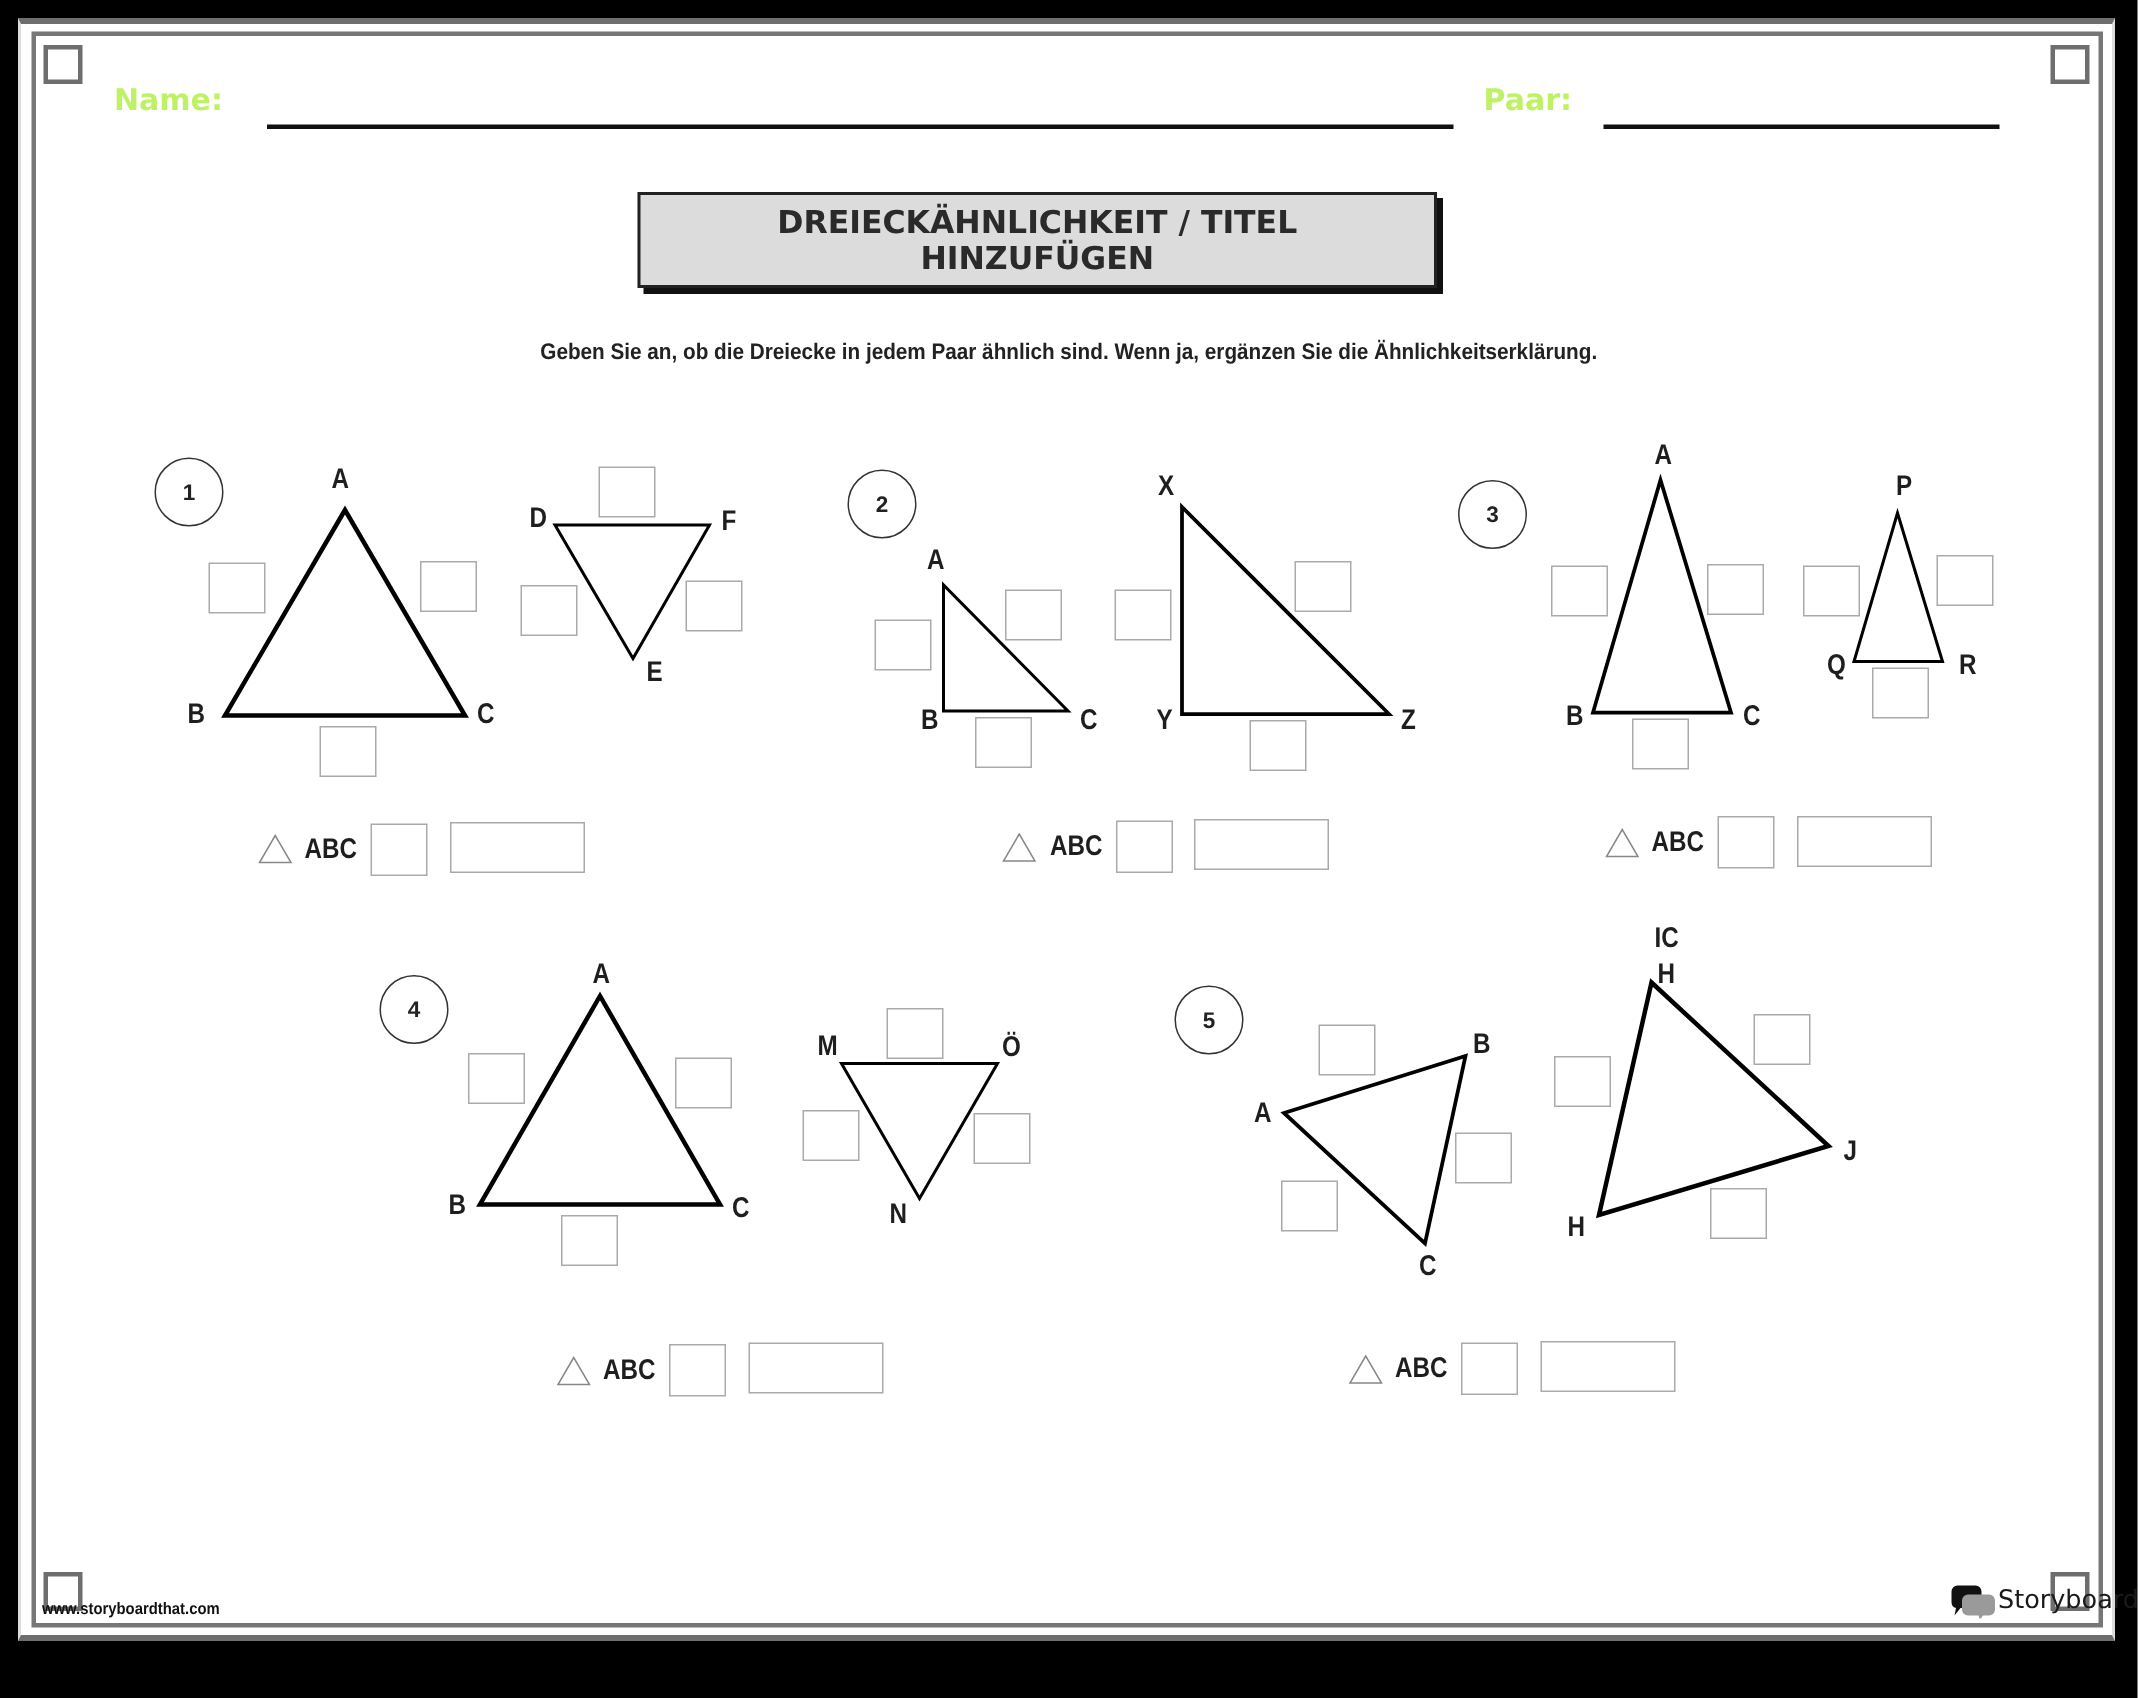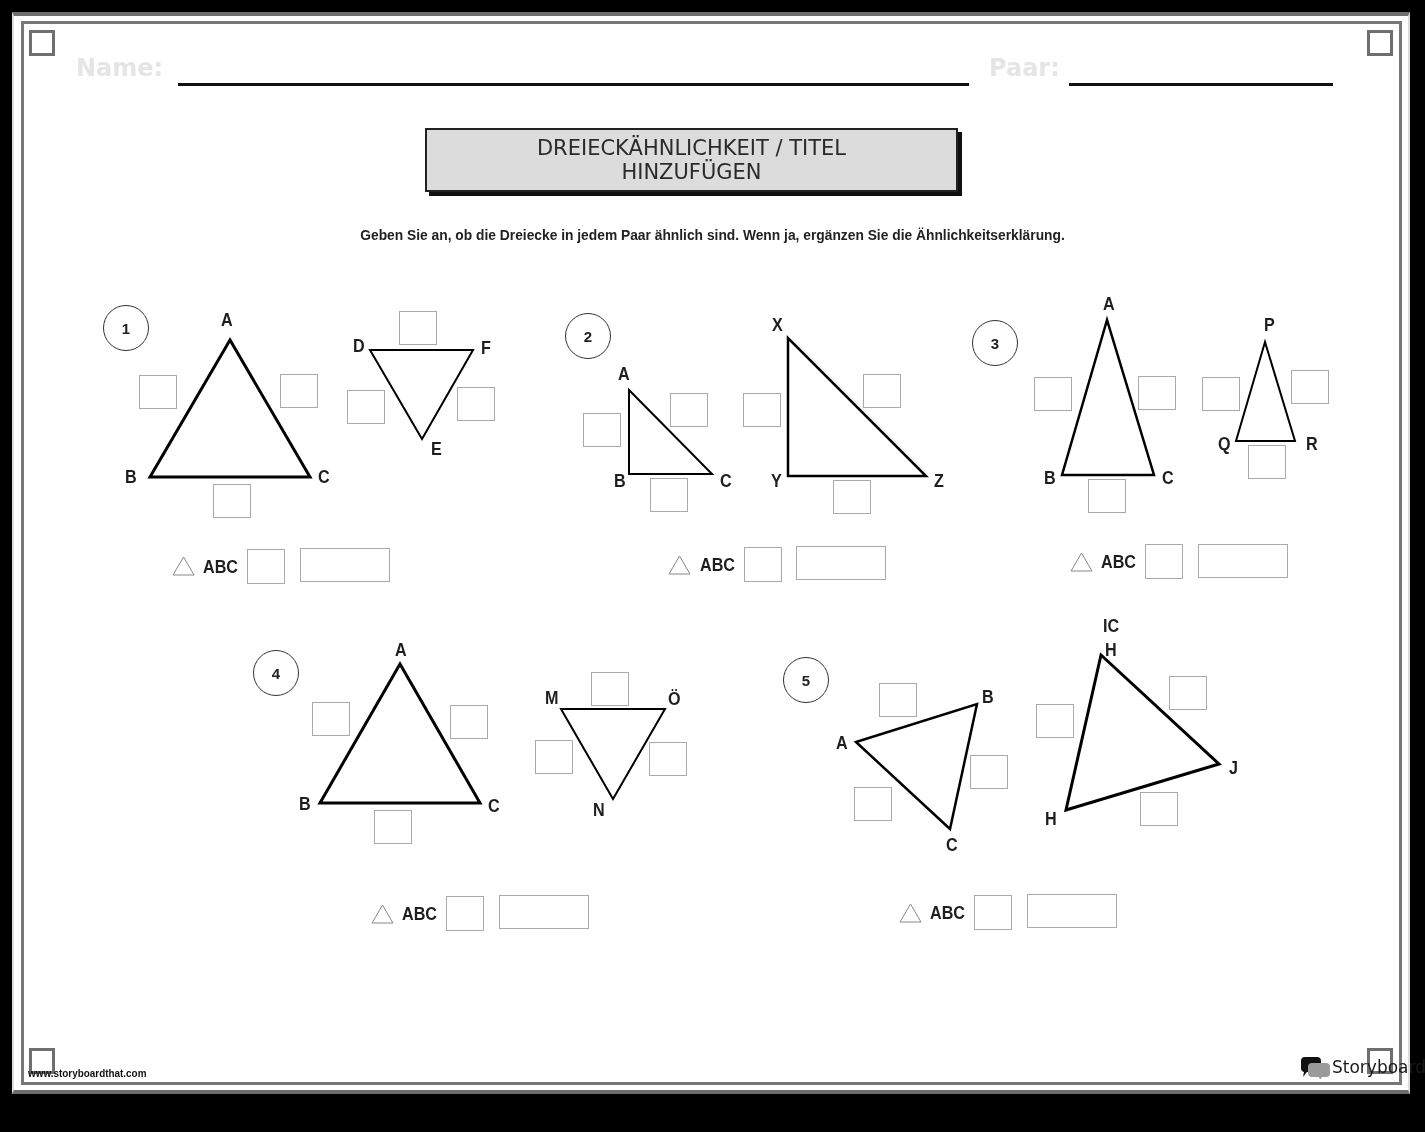--- a/index.html
+++ b/index.html
@@ -1,23 +1,23 @@
 <!DOCTYPE html>
 <html><head>
 <meta charset="utf-8">
 <style>
   html, body { margin:0; padding:0; }
   body { width:1425px; height:1132px; background:#000; position:relative; overflow:hidden; font-family:"DejaVu Sans", sans-serif; }
   .sheet { position:absolute; left:12px; top:12px; width:1398px; height:1082px; background:#fff; border-top:4px solid #6e6e6e; border-bottom:4px solid #6e6e6e; border-left:2px solid #ddd; border-right:2px solid #ddd; box-sizing:border-box; }
   .inner-frame { position:absolute; left:21px; top:21px; width:1381px; height:1064px; border:3px solid #777; box-sizing:border-box; }
   .corner { position:absolute; width:26px; height:26px; border:3px solid #6e6e6e; box-sizing:border-box; background:transparent; }
-  .hdr-label { position:absolute; font-family:"DejaVu Sans", sans-serif; font-weight:bold; font-size:24px; color:#e5e5e5; }
+  .hdr-label { position:absolute; font-family:"DejaVu Sans", sans-serif; font-weight:bold; font-size:20px; color:#bef264; }
   .hdr-line { position:absolute; height:3px; background:#111; }
   .title-box { position:absolute; left:425px; top:128px; width:533px; height:64px; background:#dcdcdc; border:2px solid #222; box-shadow:4px 4px 0 #111; box-sizing:border-box; display:flex; align-items:center; justify-content:center; text-align:center; }
-  .title-box span { font-family:"DejaVu Sans", sans-serif; font-weight:normal; font-size:21px; line-height:24px; color:#2a2a2a; width:360px; }
+  .title-box span { font-family:"DejaVu Sans", sans-serif; font-weight:bold; font-size:21px; line-height:24px; color:#2a2a2a; width:360px; }
   .instructions { position:absolute; left:0; width:1425px; top:226px; text-align:center; font-family:"Liberation Sans", sans-serif; font-weight:bold; font-size:15px; color:#222; transform:scaleX(0.92); }
   .num-circle { position:absolute; width:46px; height:46px; border:1px solid #333; border-radius:50%; box-sizing:border-box; display:flex; align-items:center; justify-content:center; font-family:"Liberation Sans", sans-serif; font-weight:bold; font-size:15px; color:#222; background:#fff; }
   .ibox { position:absolute; width:38px; height:34px; border:1px solid #aaa; box-sizing:border-box; background:#fff; }
   .wbox { position:absolute; width:90px; height:34px; border:1px solid #aaa; box-sizing:border-box; background:#fff; }
   .vlabel { position:absolute; font-family:"Liberation Sans", sans-serif; font-weight:bold; font-size:19px; color:#1e1e1e; transform:scaleX(0.85); transform-origin:left top; line-height:20px; }
   .abc-label { position:absolute; font-family:"Liberation Sans", sans-serif; font-weight:bold; font-size:19px; color:#1e1e1e; transform:scaleX(0.85); transform-origin:left top; }
   .tri-icon { position:absolute; }
   svg.shapes { position:absolute; left:0; top:0; }
   .footer-url { position:absolute; left:28px; top:1067px; font-family:"Liberation Sans", sans-serif; font-weight:bold; font-size:11px; color:#111; transform:scaleX(0.9); transform-origin:left top; }
   .logo { position:absolute; left:1298px; top:1055px; display:flex; align-items:center; }

